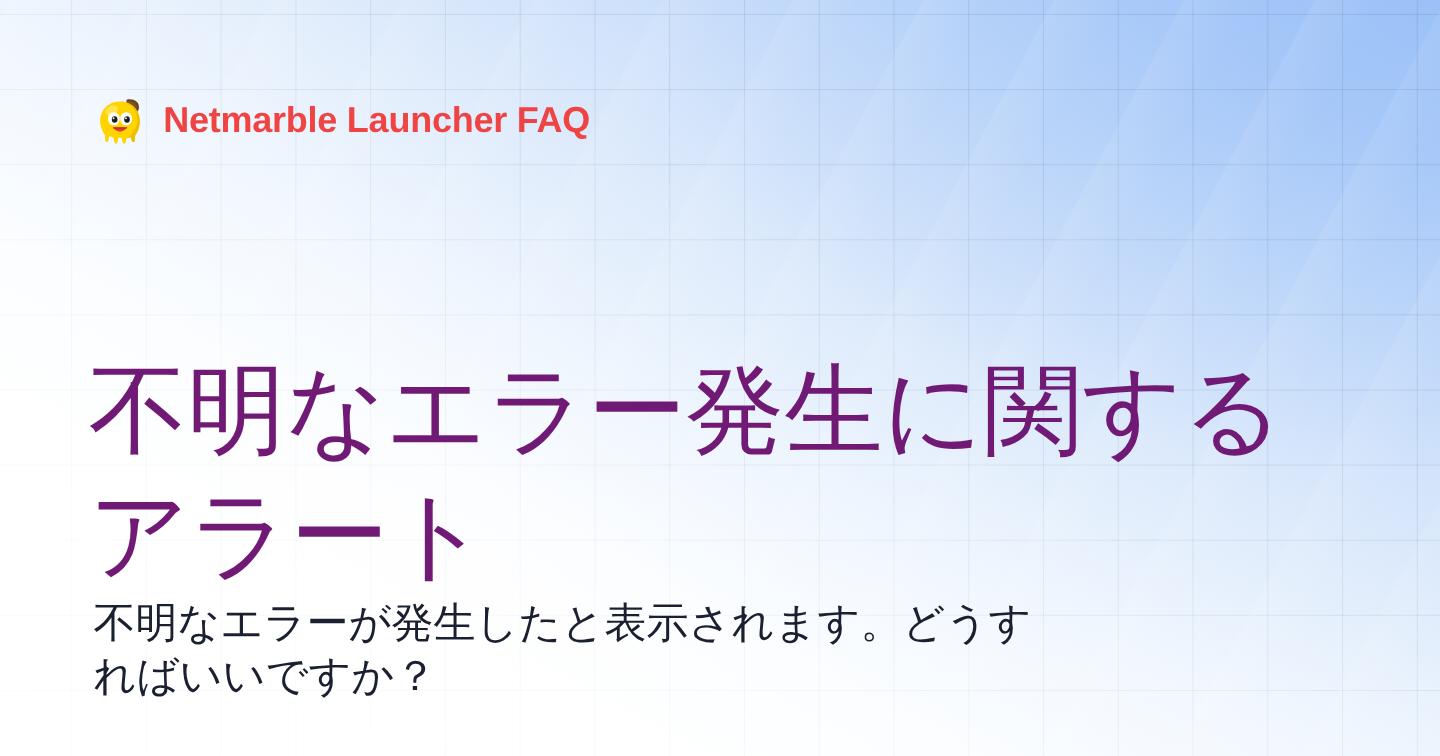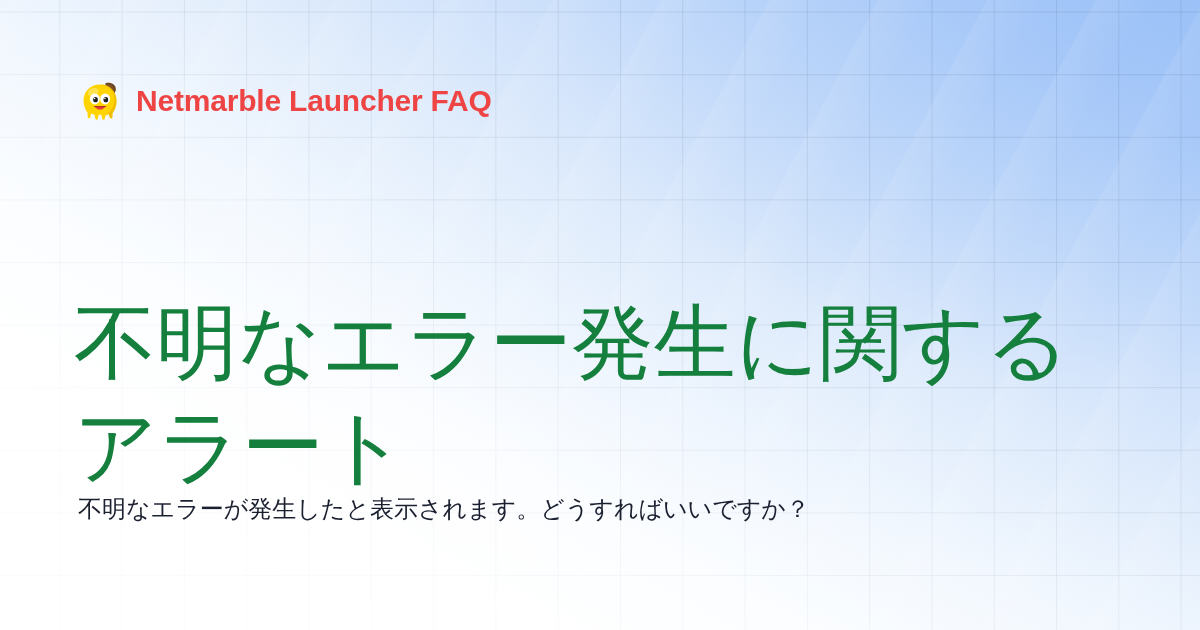--- a/index.html
+++ b/index.html
@@ -139,31 +139,31 @@
   
   .headline {
     position: absolute;
     left: 74px;
     top: 236px;
     width: 1065px;
     font-size: 82px;
     font-weight: 400;
     line-height: 104px;
     letter-spacing: 0px;
-    color: #15803d;
+    color: #701a75;
     word-break: break-all;
   }
 
   
   .subtitle {
     position: absolute;
     left: 78px;
     top: 463px;
     width: 790px;
-    font-size: 24px;
+    font-size: 35px;
     font-weight: 400;
     line-height: 44px;
     letter-spacing: 0px;
     color: #1b2030;
     word-break: break-all;
   }
 </style>
 </head>
 <body>
 

